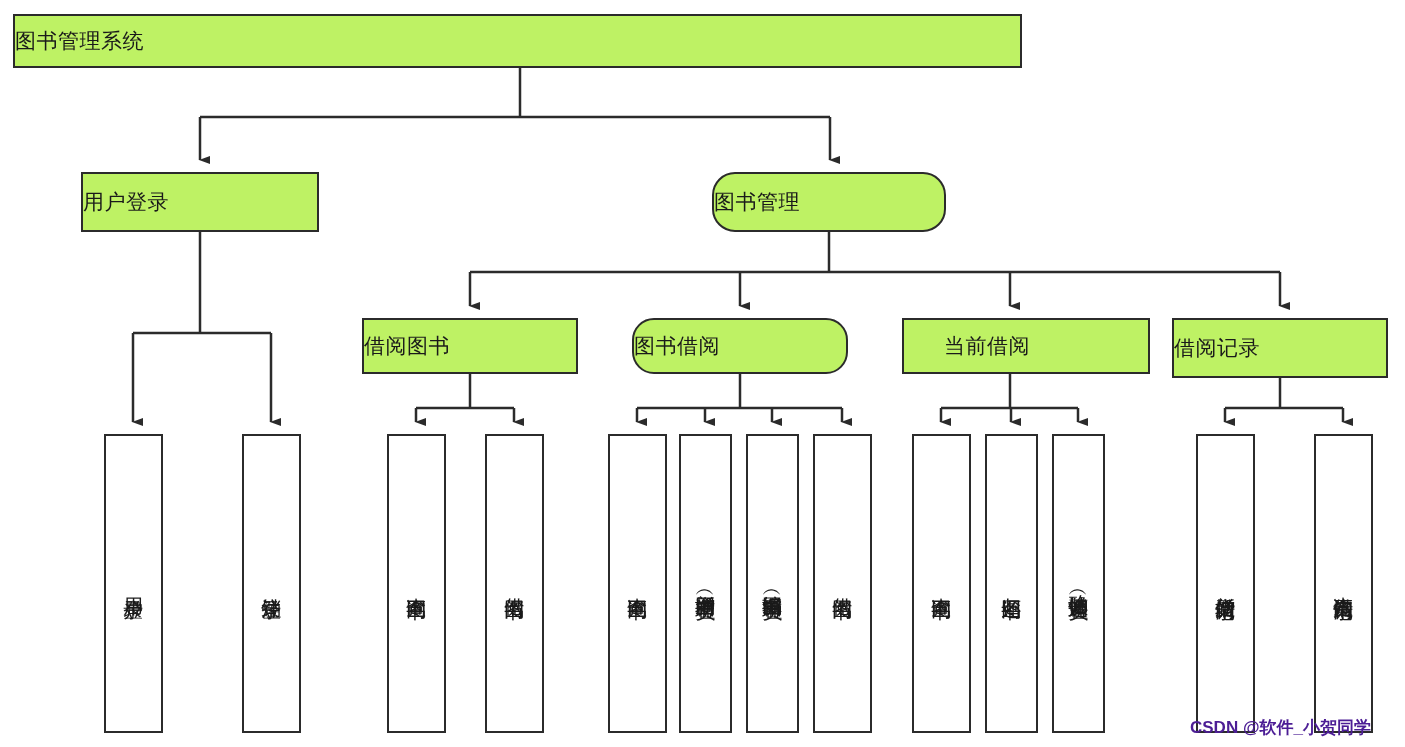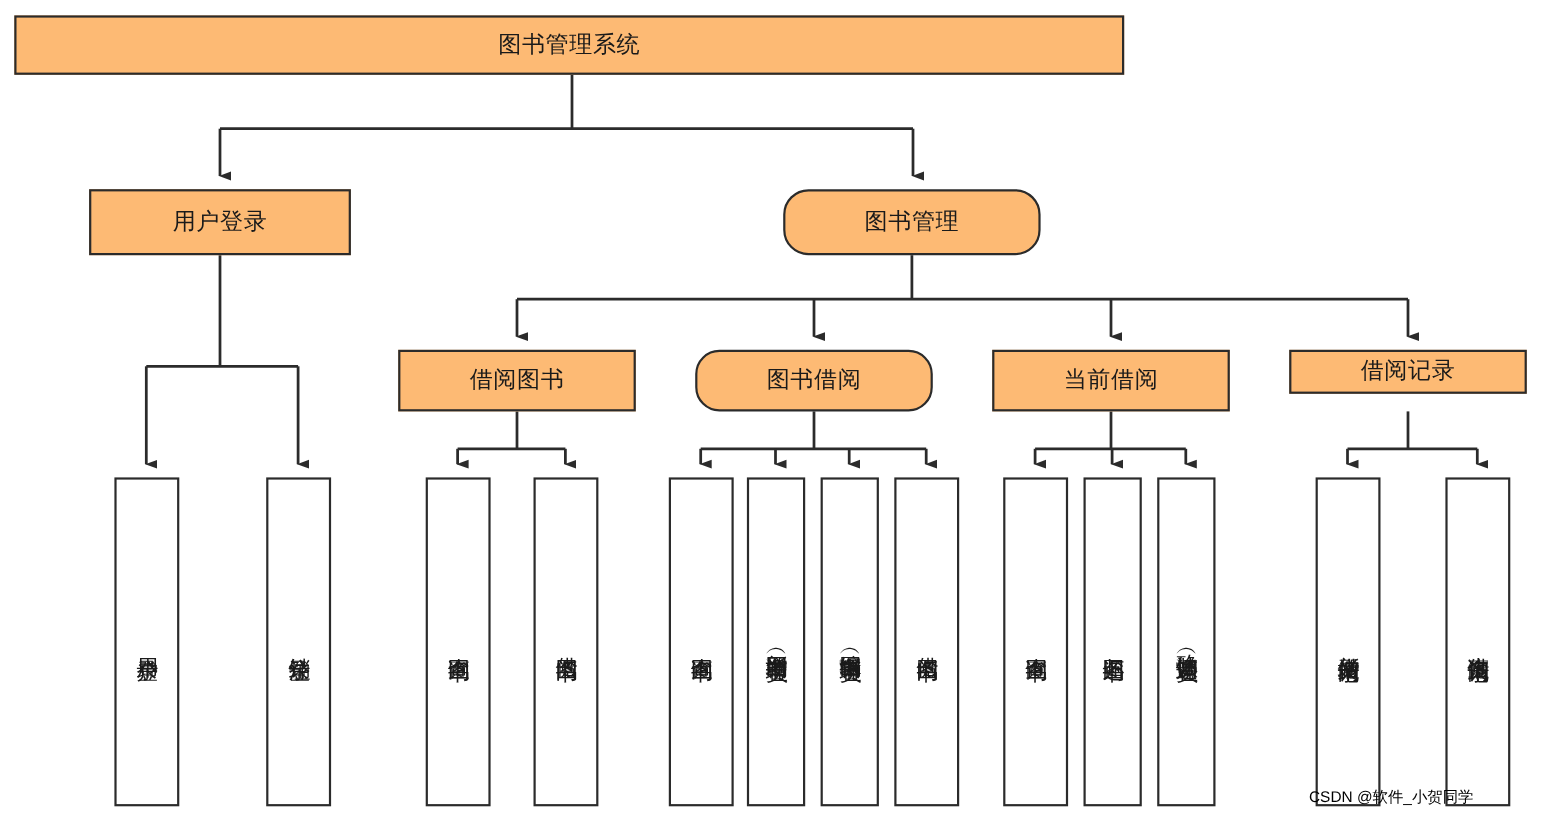--- a/index.html
+++ b/index.html
@@ -21,24 +21,24 @@
     position: absolute;
     left: 0;
     top: 0;
     width: 1405px;
     height: 747px;
   }
   .node-box {
     position: absolute;
     box-sizing: border-box;
     border: 2.5px solid #2b2b2b;
-    background: #fdba74;
+    background: #bef264;
     display: flex;
     align-items: center;
-    justify-content: center;
+    justify-content: flex-start;
     color: #1a1a1a;
   }
   .node-label {
     font-size: 21px;
     letter-spacing: 0.5px;
     line-height: 1.2;
     white-space: nowrap;
     color: #1a1a1a;
   }
   .leaf-box {
@@ -56,24 +56,25 @@
     text-orientation: upright;
     font-size: 20px;
     line-height: 1.32;
     letter-spacing: 1px;
     color: #1a1a1a;
     text-align: center;
     white-space: nowrap;
   }
   .watermark {
     position: absolute;
-    font-size: 14px;
-    color: #000000;
+    font-size: 17px;
+    color: #4c1d95;
     white-space: nowrap;
     user-select: none;
+    font-weight: bold;
   }
 </style>
 </head>
 <body>
 
 <div id="diagram-root">
 
   <svg class="layer" viewBox="0 0 1405 747" xmlns="http://www.w3.org/2000/svg">
     <defs>
       <marker id="arrowhead" markerWidth="9" markerHeight="11" refX="4.5" refY="10" orient="auto" markerUnits="userSpaceOnUse">
@@ -149,25 +150,25 @@
   </div>
 
   <div class="node-box" style="left:362px; top:318px; width:216px; height:56px;">
     <span class="node-label">借阅图书</span>
   </div>
 
   <div class="node-box" style="left:632px; top:318px; width:216px; height:56px;border-radius:22px;">
     <span class="node-label">图书借阅</span>
   </div>
 
-  <div class="node-box" style="left:902px; top:318px; width:216px; height:56px;">
+  <div class="node-box" style="left:902px; top:318px; width:248px; height:56px;padding-left:40px;">
     <span class="node-label">当前借阅</span>
   </div>
 
-  <div class="node-box" style="left:1172px; top:318px; width:216px; height:40px;">
+  <div class="node-box" style="left:1172px; top:318px; width:216px; height:60px;">
     <span class="node-label">借阅记录</span>
   </div>
 
   <div class="leaf-box" style="left:104px; top:434px; width:59px; height:299px;">
     <span class="leaf-label">用户登录</span>
   </div>
 
   <div class="leaf-box" style="left:242px; top:434px; width:59px; height:299px;">
     <span class="leaf-label">注销登录</span>
   </div>

